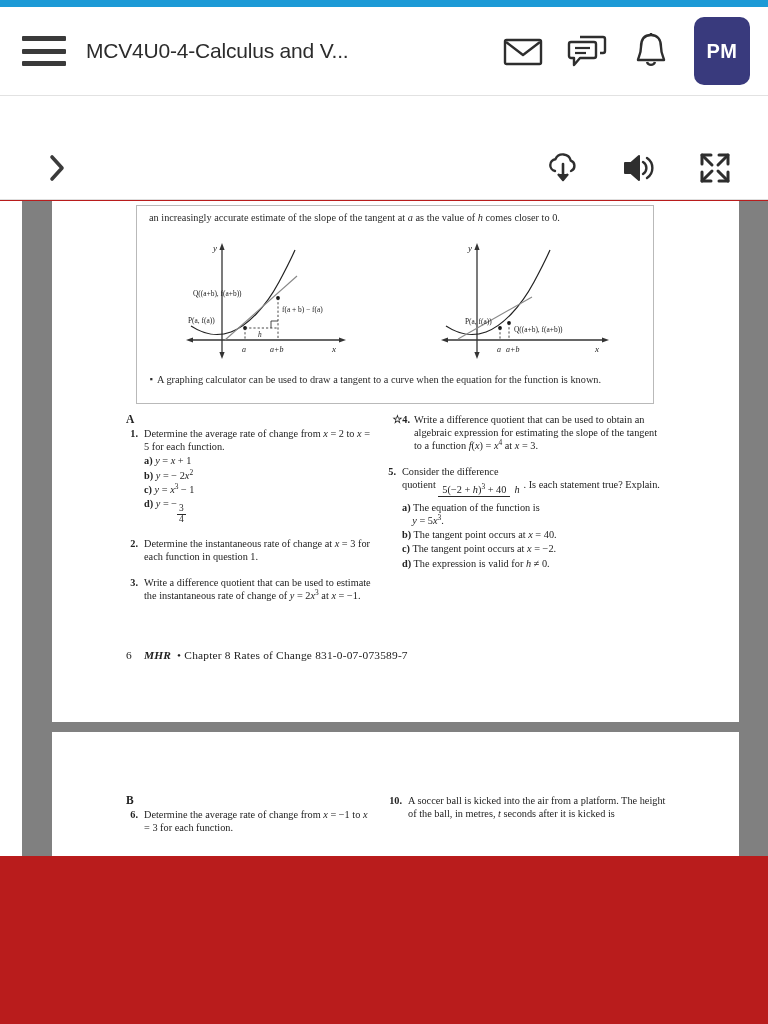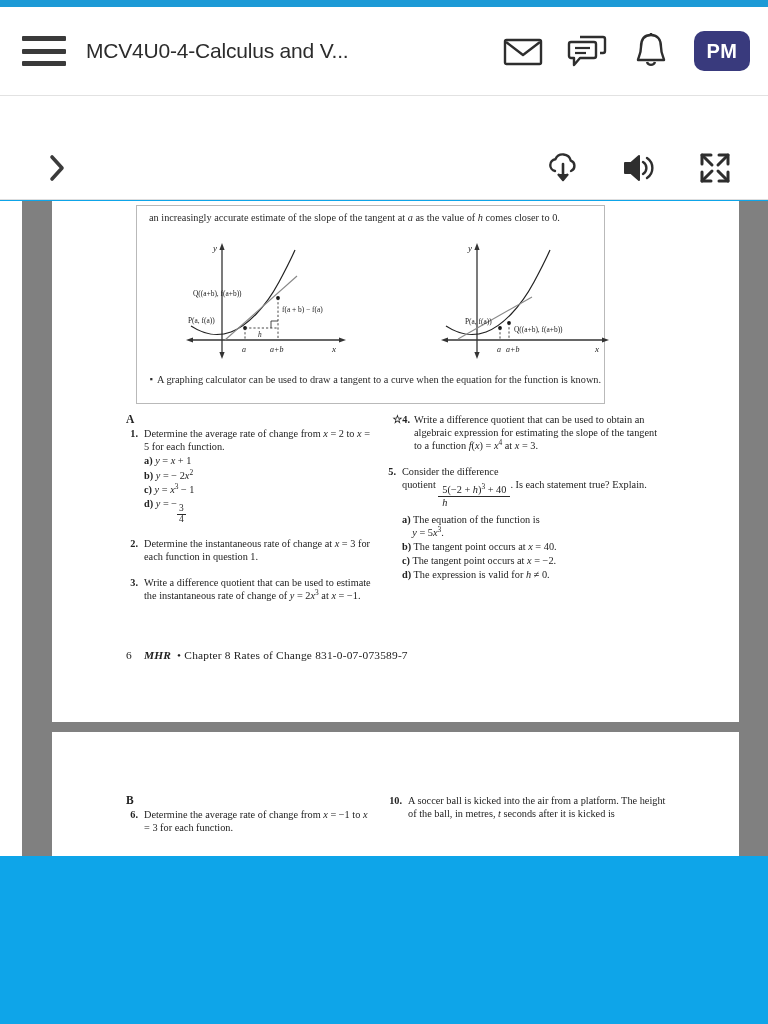--- a/index.html
+++ b/index.html
@@ -3,21 +3,21 @@
 <meta charset="utf-8">
 <style>
   * { box-sizing: border-box; }
   html, body {
     margin: 0; padding: 0;
     width: 768px; height: 1024px;
     background: #ffffff;
     font-family: "Liberation Sans", sans-serif;
     overflow: hidden;
   }
-  #app { position: relative; width: 768px; height: 1024px; background: #0ea5e9; }
+  #app { position: relative; width: 768px; height: 1024px; background: #b91c1c; }
 
   
   .accent-stripe {
     position: absolute; top: 0; left: 0;
     width: 768px; height: 7px;
     background: #1c9ad6;
   }
 
   
   .app-header {
@@ -44,21 +44,21 @@
     white-space: nowrap;
     margin-left: 8px;
   }
   .header-actions {
     margin-left: auto; margin-right: 18px;
     display: flex; align-items: center; gap: 22px;
   }
   .hicon { width: 42px; height: 42px; display: flex; align-items: center; justify-content: center; cursor: pointer; }
   .hicon svg { display: block; }
   .avatar {
-    width: 56px; height: 40px; border-radius: 10px;
+    width: 56px; height: 68px; border-radius: 10px;
     background: #393a7d; color: #fff;
     display: flex; align-items: center; justify-content: center;
     font-size: 20px; font-weight: bold; letter-spacing: 0.5px;
     cursor: pointer;
   }
 
   
   .viewer-toolbar {
     position: absolute; top: 96px; left: 0;
     width: 768px; height: 104px;
@@ -94,21 +94,21 @@
   .page-two { top: 531px; height: 124px; }
 
   
   .page-inner {
     position: relative; width: 100%; height: 100%;
     font-family: "Liberation Serif", serif;
     color: #232323;
   }
   .summary-box {
     position: absolute; left: 84px; top: 4px;
-    width: 469px; height: 199px;
+    width: 518px; height: 199px;
     border: 1px solid #b9b9b9;
     background: #fff;
   }
   .summary-text {
     position: absolute; left: 12px; top: 5px; width: 496px;
     font-size: 10.3px; line-height: 13px; color: #2a2a2a;
   }
   .bullet-text {
     position: absolute; left: 8px; top: 167px; width: 500px;
     font-size: 10.3px; line-height: 13px; color: #2a2a2a;
@@ -129,21 +129,21 @@
   .q-item { display: flex; margin-bottom: 9px; font-size: 10.3px; line-height: 13.2px; }
   .q-num { flex: none; width: 18px; font-weight: bold; text-align: right; padding-right: 6px; }
   .q-num.starred { width: 30px; text-align: right; padding-right: 4px; }
   .q-body { flex: 1; }
   .sub { margin-top: 1px; }
   .sub b { font-weight: bold; }
   .mi { font-style: italic; }
   .frac { display: inline-flex; flex-direction: column; vertical-align: -0.45em; text-align: center; line-height: 1.05; font-size: 0.92em; }
   .frac .num { border-bottom: 1px solid #2a2a2a; padding: 0 2px; }
   .frac .den { padding: 0 2px; }
-  .bigfrac { display: inline-flex; flex-direction: column; vertical-align: -0.5em; text-align: left; line-height: 1.15; }
+  .bigfrac { display: inline-flex; flex-direction: row; vertical-align: -0.5em; text-align: left; line-height: 1.15; }
   .bigfrac .num { border-bottom: 1px solid #2a2a2a; padding: 0 4px; }
   .bigfrac .den { padding: 0 4px; }
   sup { font-size: 0.72em; vertical-align: super; line-height: 0; }
   .star { color: #1a1a1a; font-size: 11px; }
 
   .page-footer {
     position: absolute; left: 74px; top: 448px;
     font-size: 11.4px; color: #222; letter-spacing: 0.2px;
   }
   .page-footer .pfnum { margin-right: 12px; }

